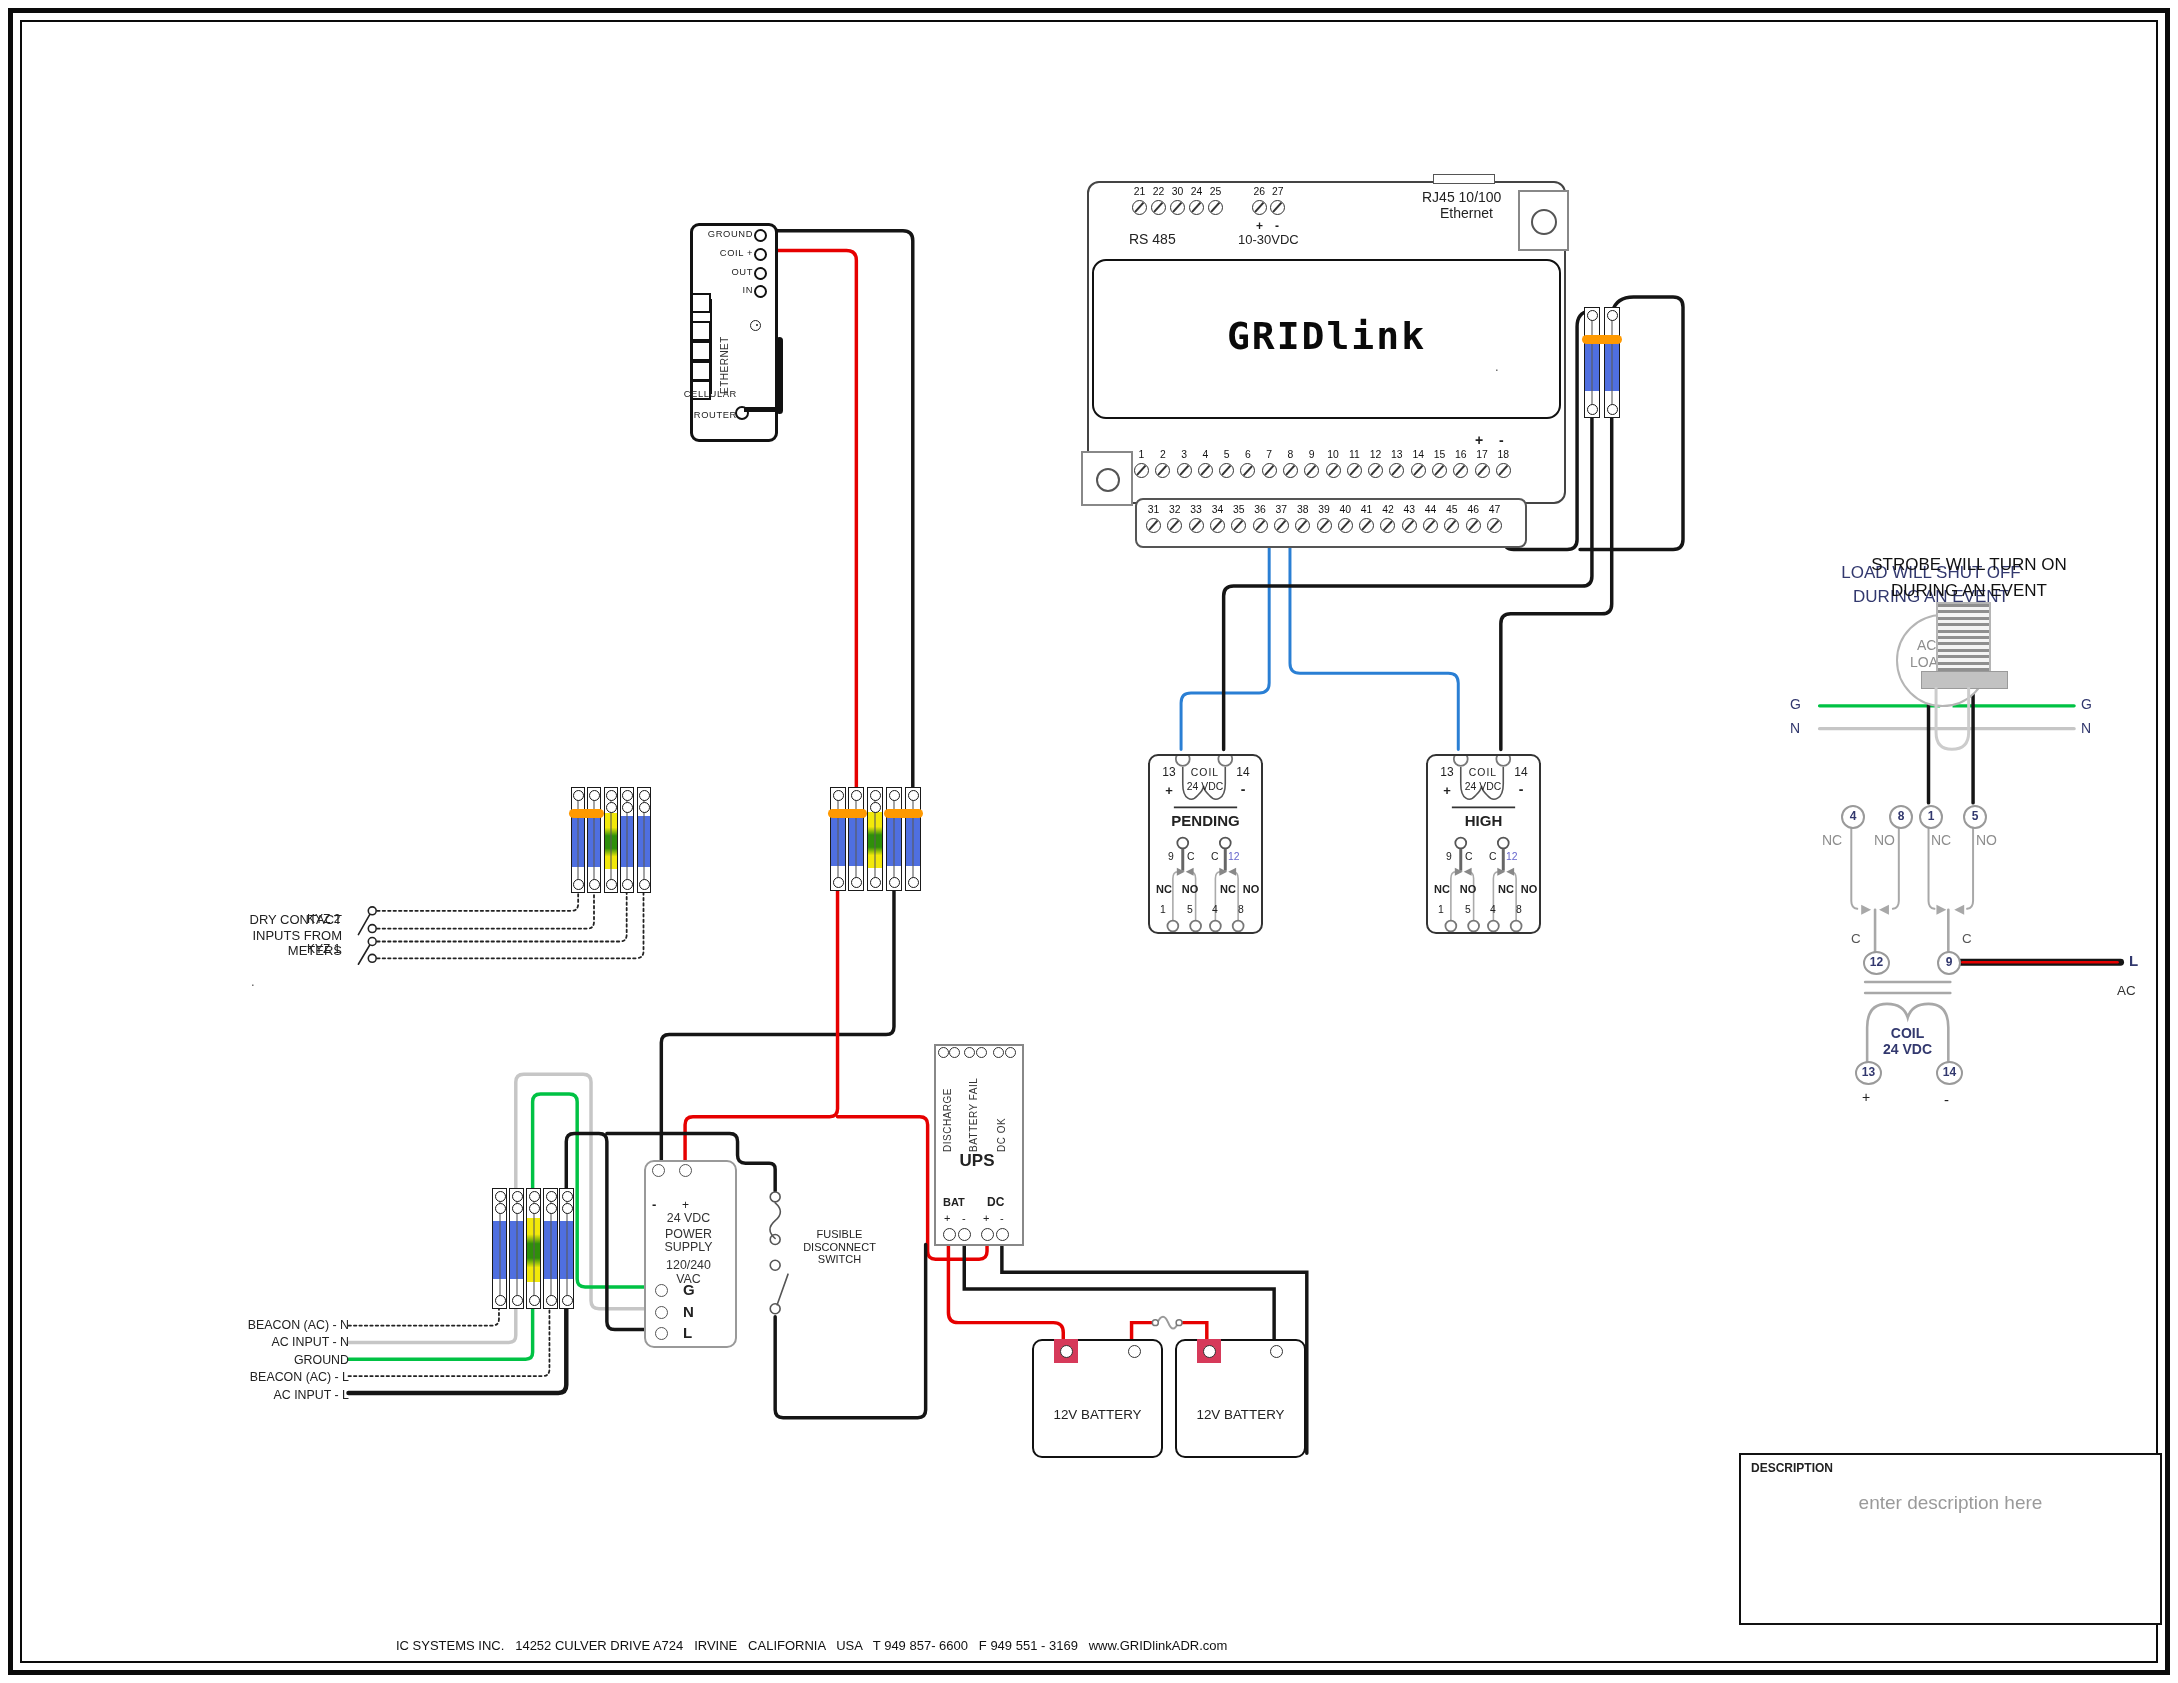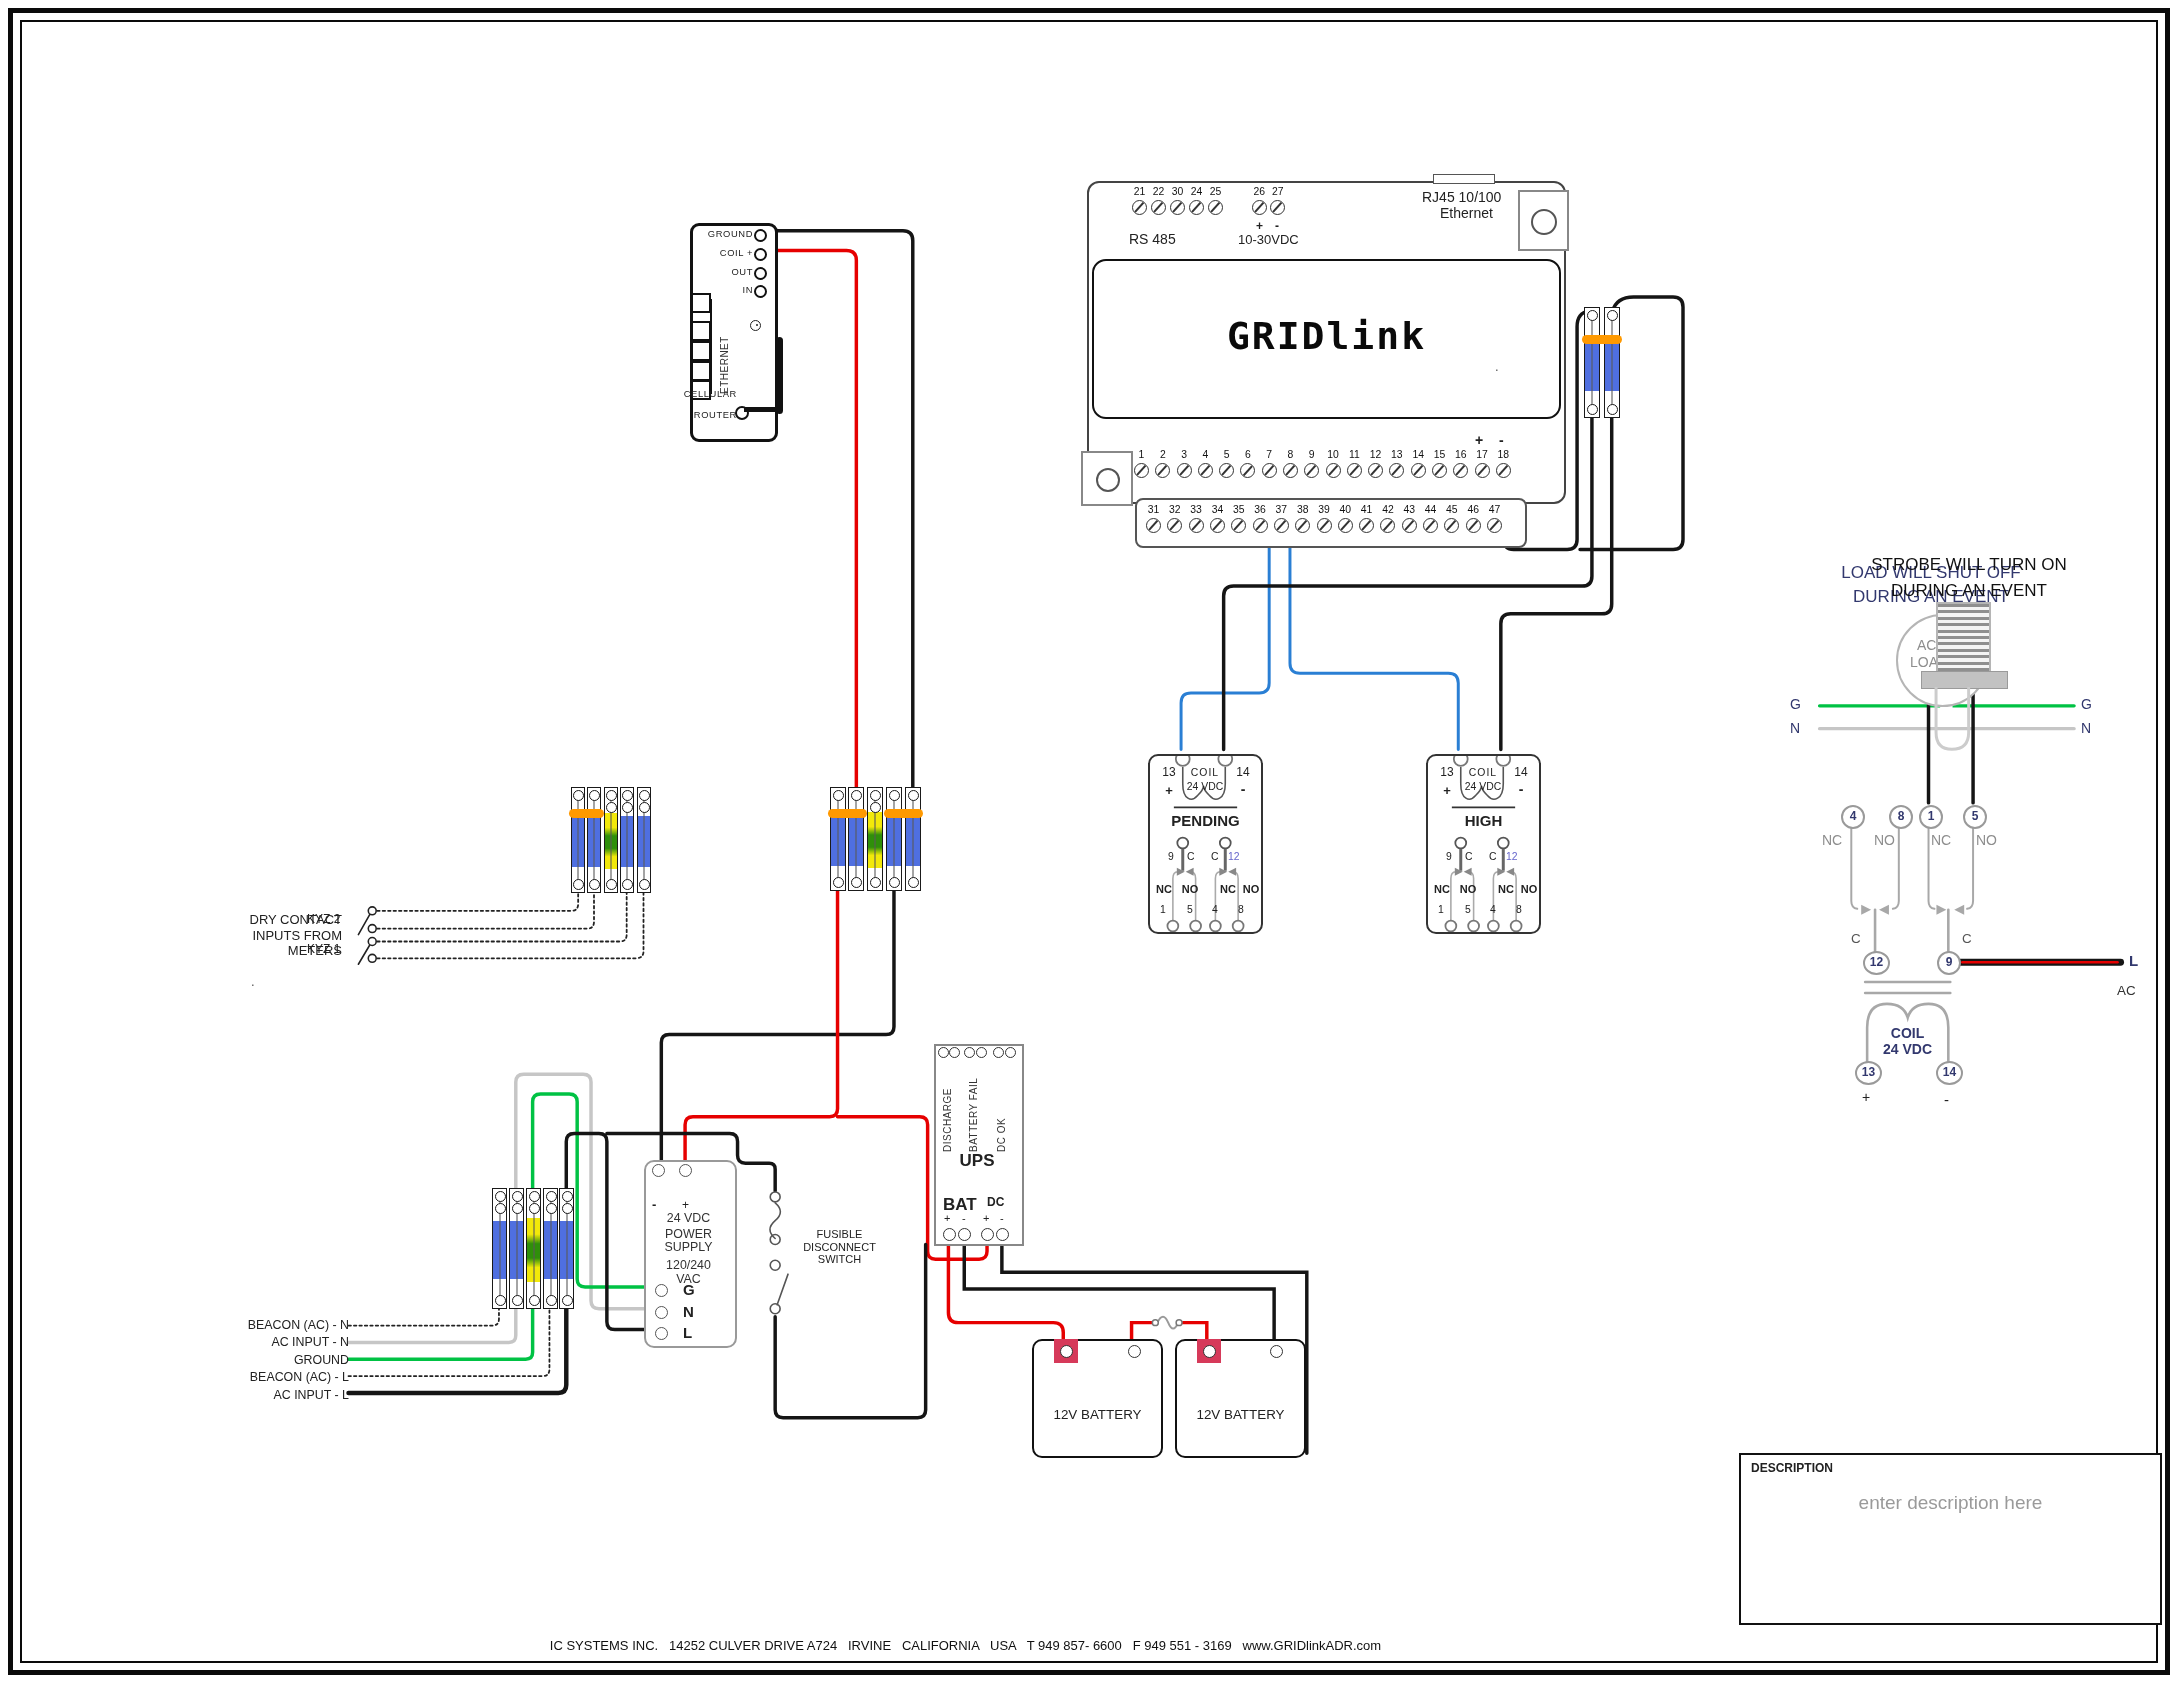--- a/index.html
+++ b/index.html
@@ -610,21 +610,21 @@
   <span class="abs" style="left:938px;top:1047px;width:9px;height:9px;border:1.6px solid #333;border-radius:50%;background:#fff"></span>
   <span class="abs" style="left:949px;top:1047px;width:9px;height:9px;border:1.6px solid #333;border-radius:50%;background:#fff"></span>
   <span class="abs" style="left:964px;top:1047px;width:9px;height:9px;border:1.6px solid #333;border-radius:50%;background:#fff"></span>
   <span class="abs" style="left:976px;top:1047px;width:9px;height:9px;border:1.6px solid #333;border-radius:50%;background:#fff"></span>
   <span class="abs" style="left:993px;top:1047px;width:9px;height:9px;border:1.6px solid #333;border-radius:50%;background:#fff"></span>
   <span class="abs" style="left:1005px;top:1047px;width:9px;height:9px;border:1.6px solid #333;border-radius:50%;background:#fff"></span>
   <div class="vlabel" style="left:942px;top:1073px;height:79px">DISCHARGE</div>
   <div class="vlabel" style="left:968px;top:1073px;height:79px">BATTERY FAIL</div>
   <div class="vlabel" style="left:996px;top:1073px;height:79px">DC OK</div>
   <div class="t" style="left:934px;top:1152px;width:86px;text-align:center;font-size:17px;font-weight:bold">UPS</div>
-  <div class="t" style="left:943px;top:1196px;font-size:17px;font-weight:bold">BAT</div>
+  <div class="t" style="left:943px;top:1196px;font-size:11px;font-weight:bold">BAT</div>
   <div class="t" style="left:987px;top:1196px;font-size:12px;font-weight:bold">DC</div>
   <div class="t" style="left:944px;top:1212px;font-size:11px">+</div>
   <div class="t" style="left:962px;top:1212px;font-size:11px">-</div>
   <div class="t" style="left:983px;top:1212px;font-size:11px">+</div>
   <div class="t" style="left:1000px;top:1212px;font-size:11px">-</div>
   <span class="abs" style="left:943px;top:1228px;width:11px;height:11px;border:1.8px solid #333;border-radius:50%;background:#fff"></span>
   <span class="abs" style="left:958px;top:1228px;width:11px;height:11px;border:1.8px solid #333;border-radius:50%;background:#fff"></span>
   <span class="abs" style="left:981px;top:1228px;width:11px;height:11px;border:1.8px solid #333;border-radius:50%;background:#fff"></span>
   <span class="abs" style="left:996px;top:1228px;width:11px;height:11px;border:1.8px solid #333;border-radius:50%;background:#fff"></span>
 
@@ -685,15 +685,15 @@
       <div style="font-size:12.4px;line-height:13px">AC INPUT - N</div>
       <div style="font-size:12.4px;line-height:13px">GROUND</div>
       <div style="font-size:12.4px;line-height:13px">BEACON (AC) - L</div>
       <div style="font-size:12.4px;line-height:13px">AC INPUT - L</div>
     </div>
 
   <div class="abs" style="left:1739px;top:1453px;width:419px;height:168px;border:2.5px solid #111;background:#fff">
     <div class="t" style="left:10px;top:7px;font-size:12px;font-weight:bold">DESCRIPTION</div>
     <div class="t" style="left:0;top:38px;width:419px;text-align:center;font-size:19px;color:var(--c-placeholder_gray)">enter description here</div>
   </div>
-  <div class="t" style="left:396px;top:1639px;width:1139px;text-align:center;font-size:13px;white-space:pre;color:#111">IC SYSTEMS INC.   14252 CULVER DRIVE A724   IRVINE   CALIFORNIA   USA   T 949 857- 6600   F 949 551 - 3169   www.GRIDlinkADR.com</div>
+  <div class="t" style="left:396px;top:1639px;width:1139px;text-align:left;font-size:13px;white-space:pre;color:#111">IC SYSTEMS INC.   14252 CULVER DRIVE A724   IRVINE   CALIFORNIA   USA   T 949 857- 6600   F 949 551 - 3169   www.GRIDlinkADR.com</div>
 </div>
 
 
 </body></html>

